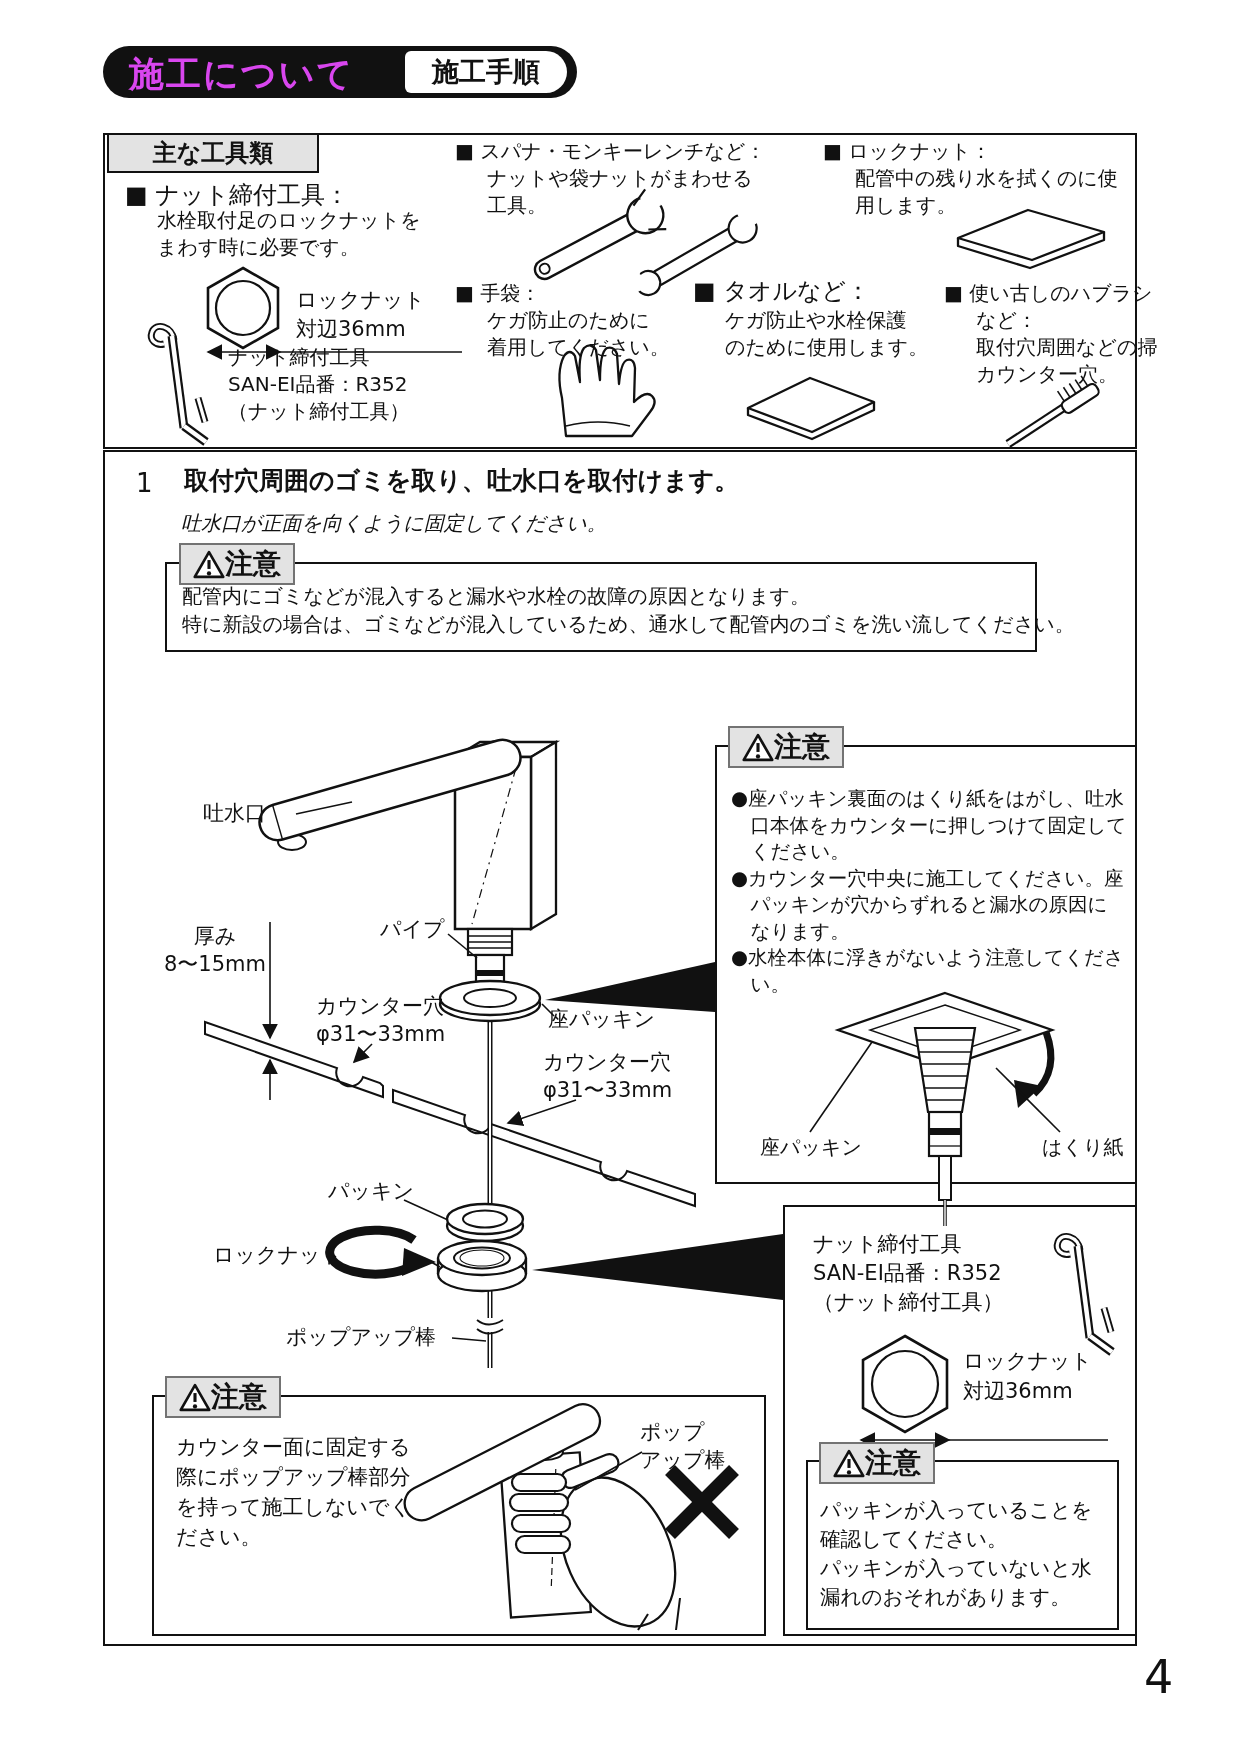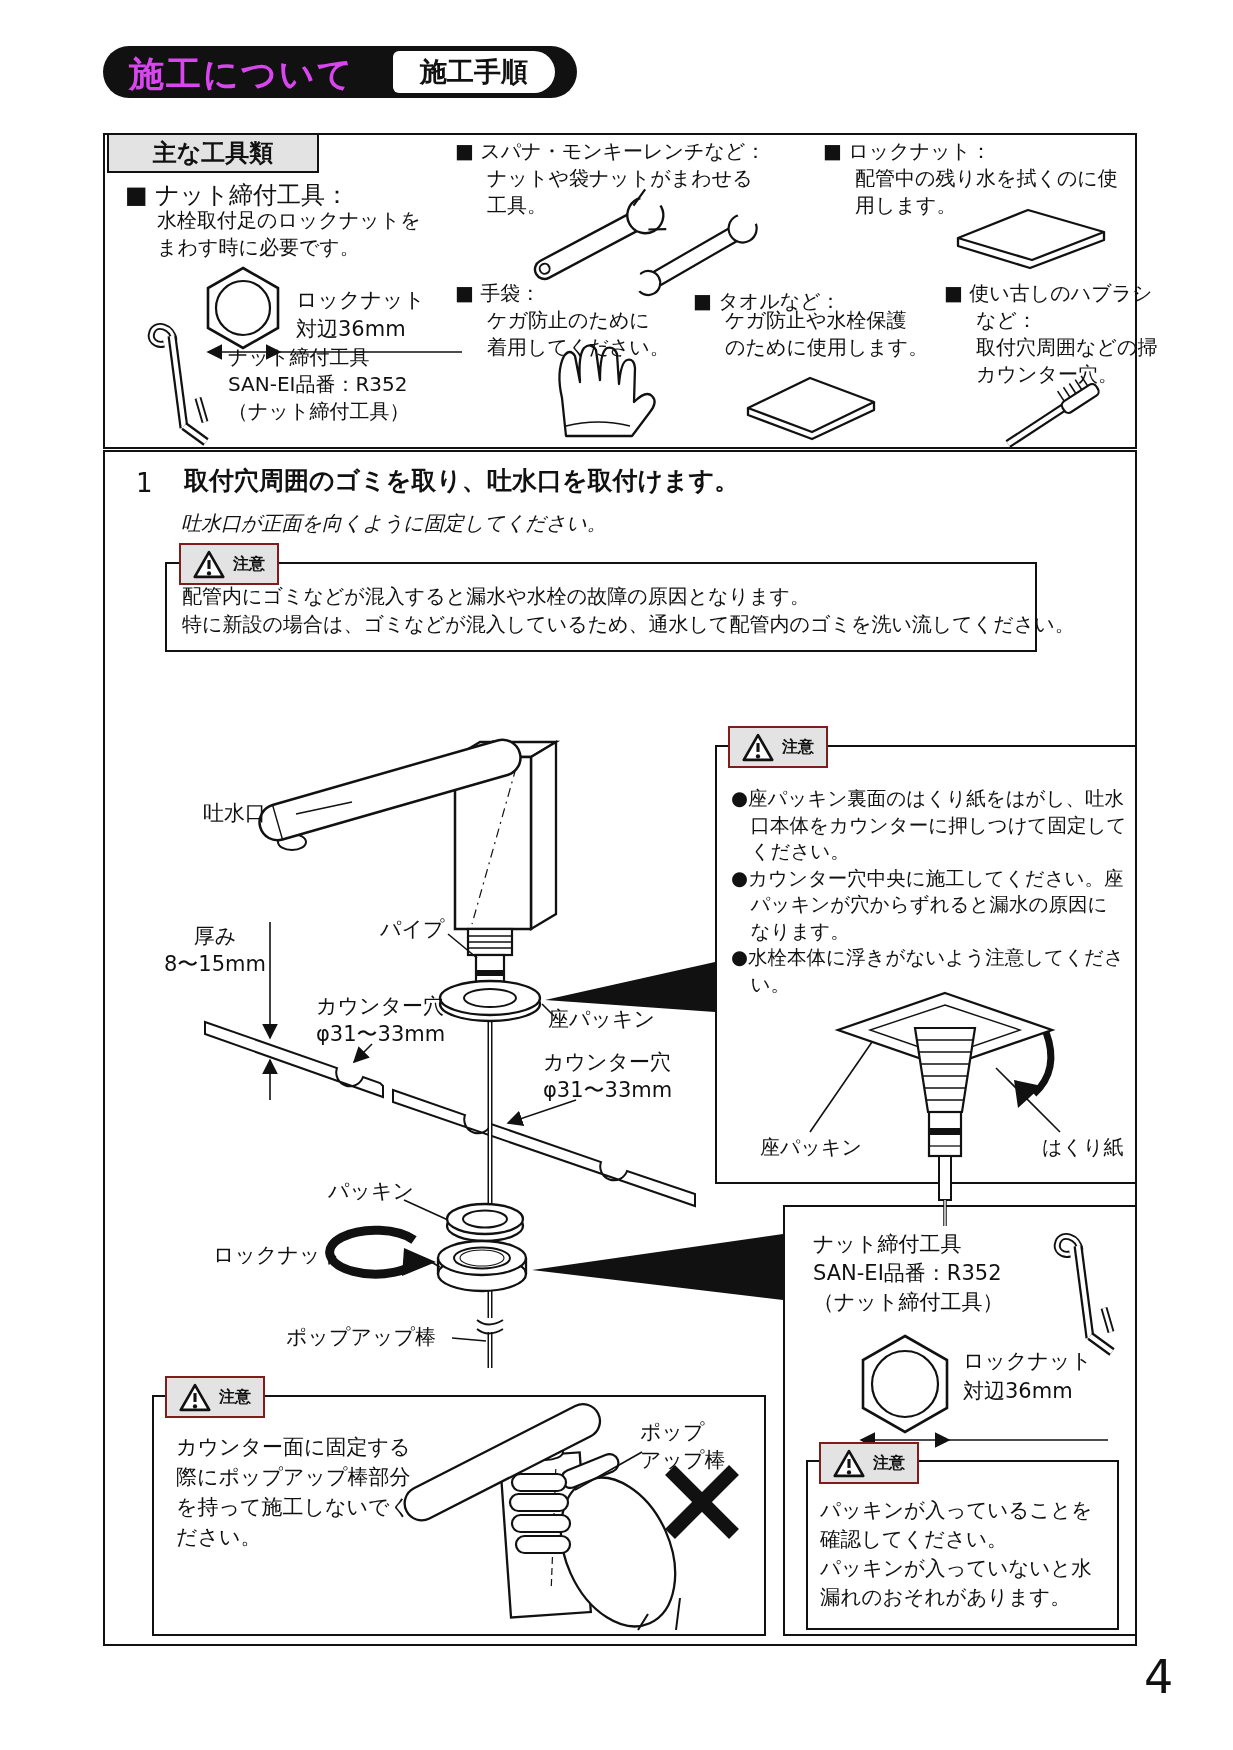--- a/index.html
+++ b/index.html
@@ -1,30 +1,30 @@
 <!DOCTYPE html>
 <html><head>
 <meta charset="utf-8">
 <style>
   html,body{margin:0;padding:0;background:#fff;}
   body{width:1233px;height:1750px;position:relative;overflow:hidden;
        font-family:"DejaVu Sans",sans-serif;color:#111;}
   .box{position:absolute;border:2px solid #111;z-index:1;background:transparent;}
   .txt{position:absolute;z-index:3;color:#111;line-height:1.32;}
   .pre{white-space:pre-line;}
-  .tab{position:absolute;z-index:3;display:flex;align-items:center;gap:8px;
-       background:#e3e3e3;border:2px solid #7f1d1d;padding:2px 12px;height:34px;
-       font-size:16px;font-weight:bold;}
+  .tab{position:absolute;z-index:3;display:flex;align-items:center;
+       background:#e3e3e3;border:2px solid #737373;padding:2px 12px;height:34px;
+       font-size:28px;font-weight:bold;}
   .tools-tab{position:absolute;z-index:3;background:#e3e3e3;border:2px solid #111;
        width:208px;height:36px;display:flex;align-items:center;justify-content:center;
        font-size:24px;font-weight:bold;}
   .hd-pill{position:absolute;left:103px;top:46px;width:474px;height:52px;background:#111;
        border-radius:26px;z-index:3;}
   .hd-title{position:absolute;left:26px;top:5px;color:#d946ef;font-size:35px;font-weight:bold;letter-spacing:2px;}
-  .hd-tab{position:absolute;right:22px;top:5px;width:162px;height:42px;background:#fff;
+  .hd-tab{position:absolute;right:10px;top:5px;width:162px;height:42px;background:#fff;
        border-radius:6px 21px 21px 6px;display:flex;align-items:center;justify-content:center;
        font-size:27px;font-weight:bold;color:#111;}
   .bullets{position:absolute;z-index:3;width:396px;font-size:19.5px;line-height:26.5px;}
   .bullets p{margin:0;padding-left:1em;text-indent:-1em;}
   svg.overlay{position:absolute;left:0;top:0;z-index:2;pointer-events:none;}
   .pagenum{position:absolute;left:1144px;top:1650px;font-size:46px;z-index:3;}
 </style>
 </head>
 <body>
 
@@ -52,21 +52,21 @@
 （ナット締付工具）</div>
 <div class="txt" style="left:455px;top:138px;font-size:20px;">■ スパナ・モンキーレンチなど：</div>
 <div class="txt pre" style="left:487px;top:165px;font-size:20px;line-height:27px;">ナットや袋ナットがまわせる
 工具。</div>
 <div class="txt" style="left:823px;top:138px;font-size:20px;">■ ロックナット：</div>
 <div class="txt pre" style="left:855px;top:165px;font-size:20px;line-height:27px;">配管中の残り水を拭くのに使
 用します。</div>
 <div class="txt" style="left:455px;top:280px;font-size:20px;">■ 手袋：</div>
 <div class="txt pre" style="left:487px;top:307px;font-size:20px;line-height:27px;">ケガ防止のために
 着用してください。</div>
-<div class="txt" style="left:693px;top:288px;font-size:20px;">■ タオルなど：</div>
+<div class="txt" style="left:693px;top:276px;font-size:24px;">■ タオルなど：</div>
 <div class="txt pre" style="left:725px;top:307px;font-size:20px;line-height:27px;">ケガ防止や水栓保護
 のために使用します。</div>
 <div class="txt" style="left:944px;top:280px;font-size:20px;">■ 使い古しのハブラシ</div>
 <div class="txt" style="left:976px;top:307px;font-size:20px;">など：</div>
 <div class="txt pre" style="left:976px;top:334px;font-size:20px;line-height:27px;">取付穴周囲などの掃
 カウンター穴。</div>
 
 <div class="txt" style="left:136px;top:466px;font-size:26px;">1</div>
 <div class="txt" style="left:184px;top:464px;font-size:25px;font-weight:bold;">取付穴周囲のゴミを取り、吐水口を取付けます。</div>
 <div class="txt" style="left:181px;top:510px;font-size:20px;font-style:italic;">吐水口が正面を向くように固定してください。</div>

